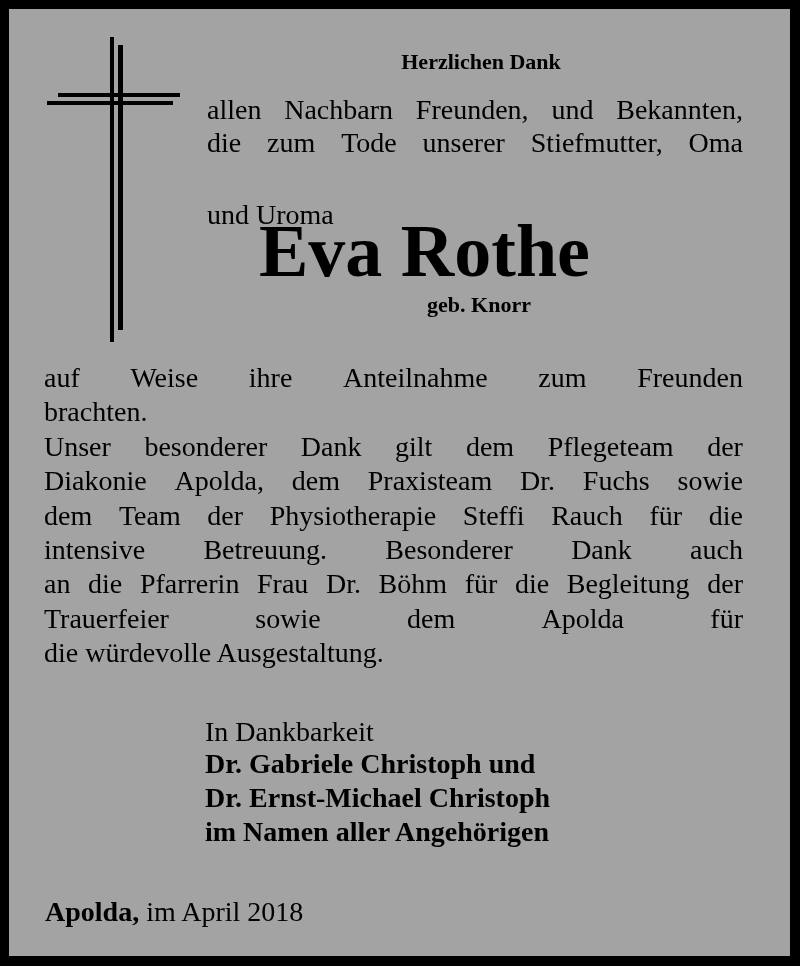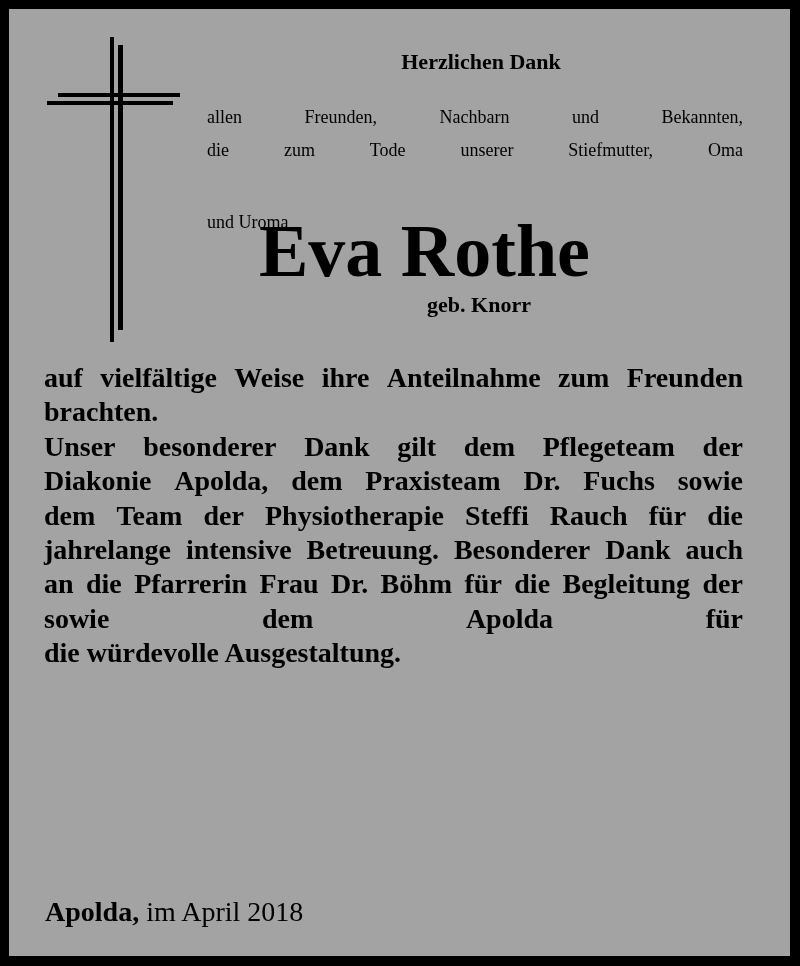--- a/index.html
+++ b/index.html
@@ -1,25 +1,25 @@
 <!DOCTYPE html>
 <html><head>
 <meta charset="utf-8">
 <style>
   html, body { margin:0; padding:0; }
   body { width:800px; height:966px; background:#000; position:relative; overflow:hidden; font-family:"Liberation Serif", "DejaVu Serif", serif; color:#000; }
   .page { position:absolute; left:9px; top:9px; width:781px; height:947px; background:#a3a3a3; }
   .bar { position:absolute; background:#000; }
   .heading { position:absolute; left:352px; top:38px; width:240px; text-align:center; font-weight:bold; font-size:22px; line-height:30px; white-space:nowrap; }
-  .intro { position:absolute; left:198px; top:92px; width:536px; font-size:18px; line-height:33px; text-align:justify; }
+  .intro { position:absolute; left:198px; top:84px; width:536px; font-size:28px; line-height:33px; text-align:justify; }
   .intro div { text-align:justify; text-align-last:justify; }
   .intro div.last { text-align-last:left;margin-top:39px; }
   .name { position:absolute; left:250px; top:201px; width:440px; text-align:left; font-weight:bold; font-size:74px; line-height:82px; white-space:nowrap; }
   .maiden { position:absolute; left:350px; top:281px; width:240px; text-align:center; font-weight:bold; font-size:22px; line-height:30px; white-space:nowrap; }
-  .body-text { position:absolute; left:35px; top:352px; width:699px; font-size:28px; line-height:34.4px;font-weight:bold; }
+  .body-text { position:absolute; left:35px; top:352px; width:699px; font-size:28px; line-height:34.4px; }
   .body-text div { text-align:justify; text-align-last:justify; white-space:nowrap; }
   .body-text div.last { text-align-last:left; }
   .sig { position:absolute; left:196px; top:708px; font-size:28px; line-height:34px; white-space:nowrap; }
   .sig .b { font-weight:bold; }
   .sig .plain { line-height:30px; }
   .date { position:absolute; left:36px; top:886px; font-size:28px; line-height:34px; white-space:nowrap; }
   .date .b { font-weight:bold; }
   .jl { display:flex; justify-content:space-between; }
 </style>
 </head>
@@ -32,43 +32,42 @@
     <div class="bar" style="left:109px; top:36px; width:5px; height:285px;"></div>
     <div class="bar" style="left:49px; top:84px; width:122px; height:4px;"></div>
     <div class="bar" style="left:38px; top:92px; width:126px; height:4px;"></div>
   </div>
 
   <div class="heading">Herzlichen Dank</div>
 
   <div class="intro">
     <div class="jl">
         <span>allen</span>
+        <span>Nachbarn</span>
         <span>Freunden,</span>
-        <span>Nachbarn</span>
         <span>und</span>
         <span>Bekannten,</span>
       </div>
     <div class="jl">
         <span>die</span>
         <span>zum</span>
         <span>Tode</span>
         <span>unserer</span>
         <span>Stiefmutter,</span>
         <span>Oma</span>
       </div>
     <div class="last">und Uroma</div>
   </div>
 
   <div class="name">Eva Rothe</div>
   <div class="maiden">geb. Knorr</div>
 
   <div class="body-text">
     <div class="jl">
         <span>auf</span>
-        <span>vielfältige</span>
         <span>Weise</span>
         <span>ihre</span>
         <span>Anteilnahme</span>
         <span>zum</span>
         <span>Freunden</span>
       </div>
     <div class="last">brachten.</div>
     <div class="jl">
         <span>Unser</span>
         <span>besonderer</span>
@@ -91,46 +90,52 @@
         <span>dem</span>
         <span>Team</span>
         <span>der</span>
         <span>Physiotherapie</span>
         <span>Steffi</span>
         <span>Rauch</span>
         <span>für</span>
         <span>die</span>
       </div>
     <div class="jl">
-        <span>jahrelange</span>
         <span>intensive</span>
         <span>Betreuung.</span>
         <span>Besonderer</span>
         <span>Dank</span>
         <span>auch</span>
       </div>
     <div class="jl">
         <span>an</span>
         <span>die</span>
         <span>Pfarrerin</span>
         <span>Frau</span>
         <span>Dr.</span>
         <span>Böhm</span>
         <span>für</span>
         <span>die</span>
         <span>Begleitung</span>
         <span>der</span>
       </div>
     <div class="jl">
+        <span>Trauerfeier</span>
         <span>sowie</span>
         <span>dem</span>
         <span>Apolda</span>
         <span>für</span>
       </div>
     <div class="last">die würdevolle Ausgestaltung.</div>
   </div>
 
+  <div class="sig">
+    <div class="plain">In Dankbarkeit</div>
+    <div class="b">Dr. Gabriele Christoph und</div>
+    <div class="b">Dr. Ernst-Michael Christoph</div>
+    <div class="b">im Namen aller Angehörigen</div>
+  </div>
 
   <div class="date">
     <span class="b">Apolda,</span>
     <span>im April 2018</span>
   </div>
 </div>
 
 </body></html>

